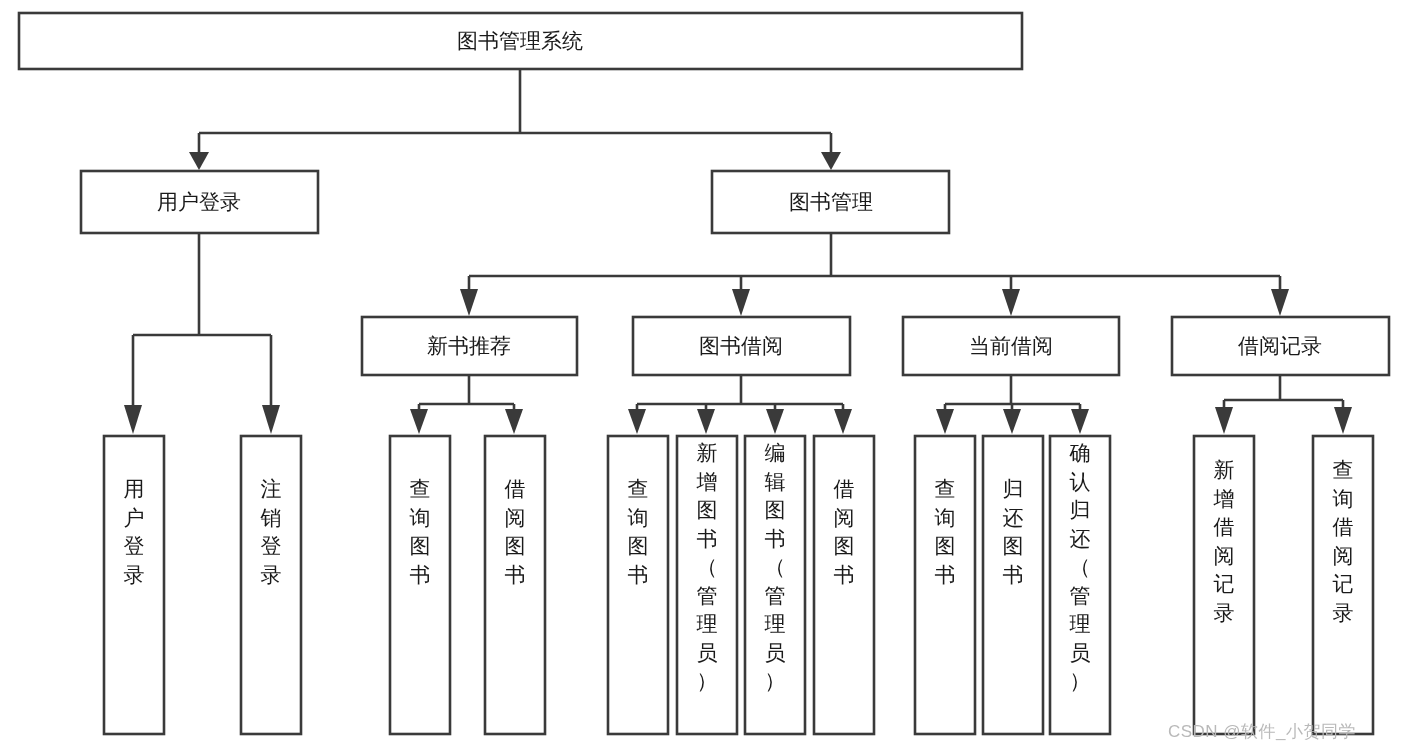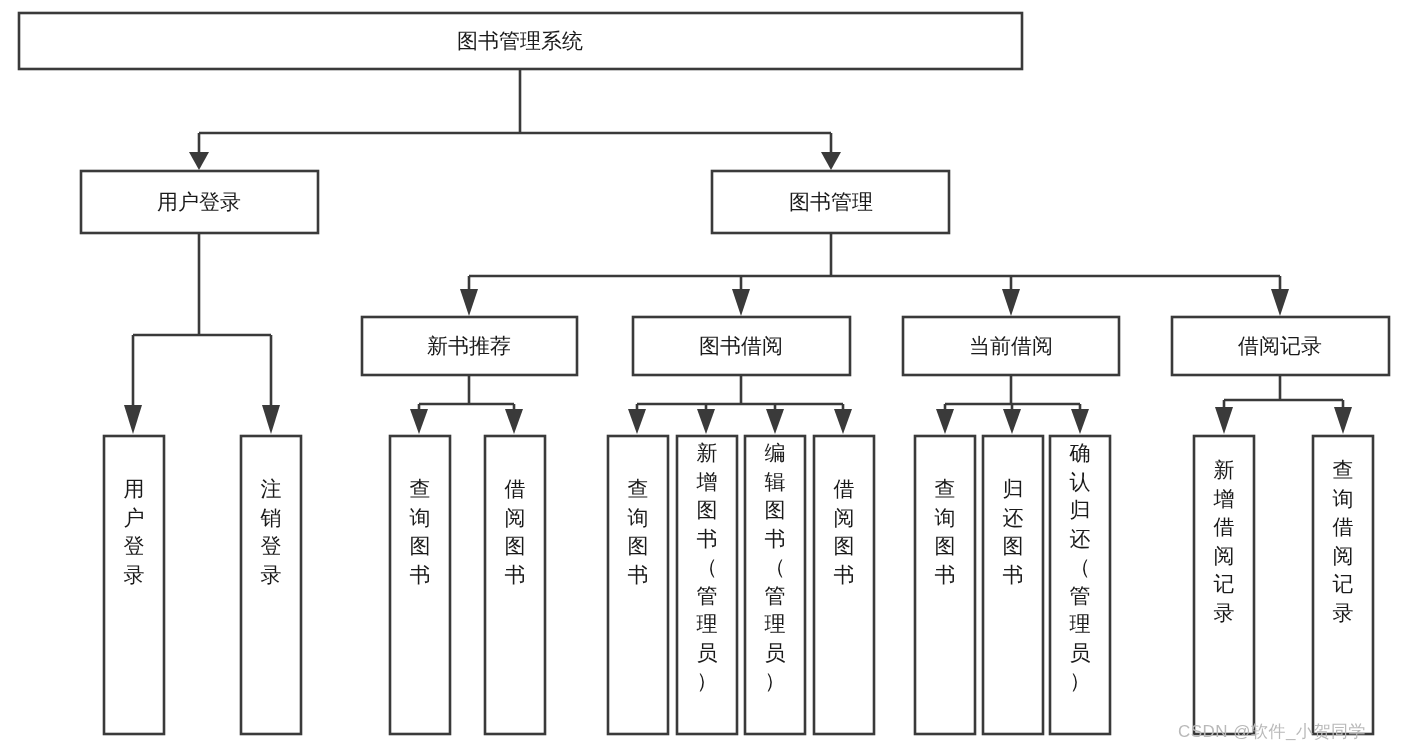--- a/index.html
+++ b/index.html
@@ -48,21 +48,21 @@
     dominant-baseline: middle;
   }
   .node-label-vertical {
     fill: #1a1a1a;
     font-family: "Liberation Sans", "DejaVu Sans", sans-serif;
     font-size: 21px;
     text-anchor: middle;
   }
   .watermark {
     position: absolute;
-    right: 6px;
+    right: 16px;
     bottom: 4px;
     font-family: "Liberation Sans", "DejaVu Sans", sans-serif;
     font-size: 17px;
     color: #b9b9b9;
     letter-spacing: 0.5px;
     white-space: nowrap;
     pointer-events: none;
   }
 </style>
 </head>

